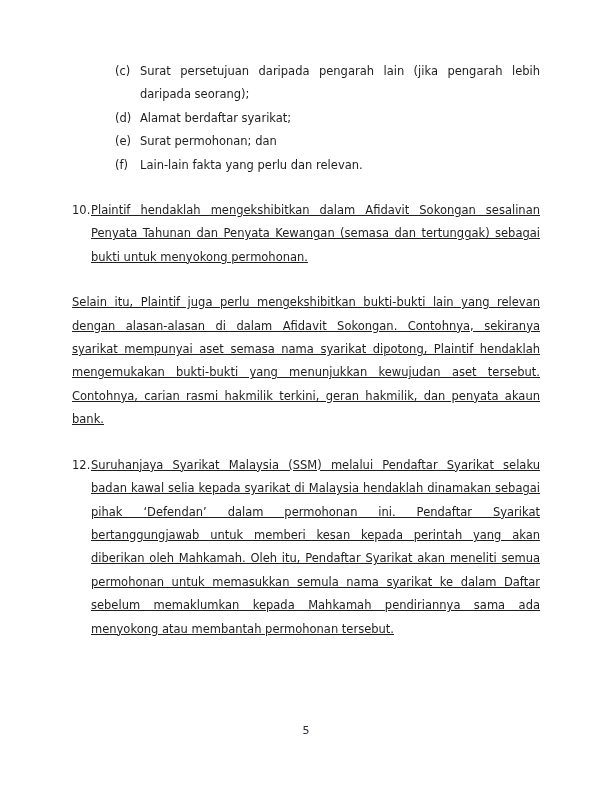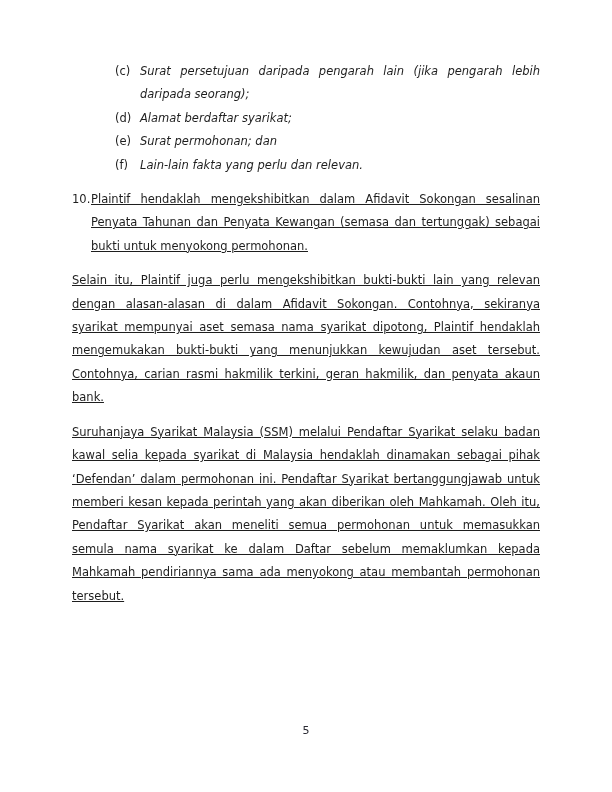--- a/index.html
+++ b/index.html
@@ -30,25 +30,24 @@
   }
   .sub-item {
     display: flex;
   }
   .sub-label {
     flex: 0 0 25px;
   }
   .sub-text {
     flex: 1 1 auto;
     text-align: justify;
-    font-style: italic;
   }
   .para {
     display: flex;
-    margin-top: 11px;
+    margin-top: 22px;
   }
   .para-num {
     flex: 0 0 19px;
   }
   .para-text {
     flex: 1 1 auto;
     text-align: justify;
     text-decoration: underline;
   }
   .page-number {
@@ -90,19 +89,20 @@
     <div class="para">
       <span class="para-num">10.</span>
       <div class="para-text">Plaintif hendaklah mengekshibitkan dalam Afidavit Sokongan sesalinan Penyata Tahunan dan Penyata Kewangan (semasa dan tertunggak) sebagai bukti untuk menyokong permohonan.</div>
     </div>
 
     <div class="para">
       <div class="para-text">Selain itu, Plaintif juga perlu mengekshibitkan bukti-bukti lain yang relevan dengan alasan-alasan di dalam Afidavit Sokongan. Contohnya, sekiranya syarikat mempunyai aset semasa nama syarikat dipotong, Plaintif hendaklah mengemukakan bukti-bukti yang menunjukkan kewujudan aset tersebut. Contohnya, carian rasmi hakmilik terkini, geran hakmilik, dan penyata akaun bank.</div>
     </div>
 
     <div class="para">
+      <span class="para-num">12.</span>
       <div class="para-text">Suruhanjaya Syarikat Malaysia (SSM) melalui Pendaftar Syarikat selaku badan kawal selia kepada syarikat di Malaysia hendaklah dinamakan sebagai pihak ‘Defendan’ dalam permohonan ini. Pendaftar Syarikat bertanggungjawab untuk memberi kesan kepada perintah yang akan diberikan oleh Mahkamah. Oleh itu, Pendaftar Syarikat akan meneliti semua permohonan untuk memasukkan semula nama syarikat ke dalam Daftar sebelum memaklumkan kepada Mahkamah pendiriannya sama ada menyokong atau membantah permohonan tersebut.</div>
     </div>
 
   </div>
 
   <div class="page-number">5</div>
 </div>
 
 </body></html>

